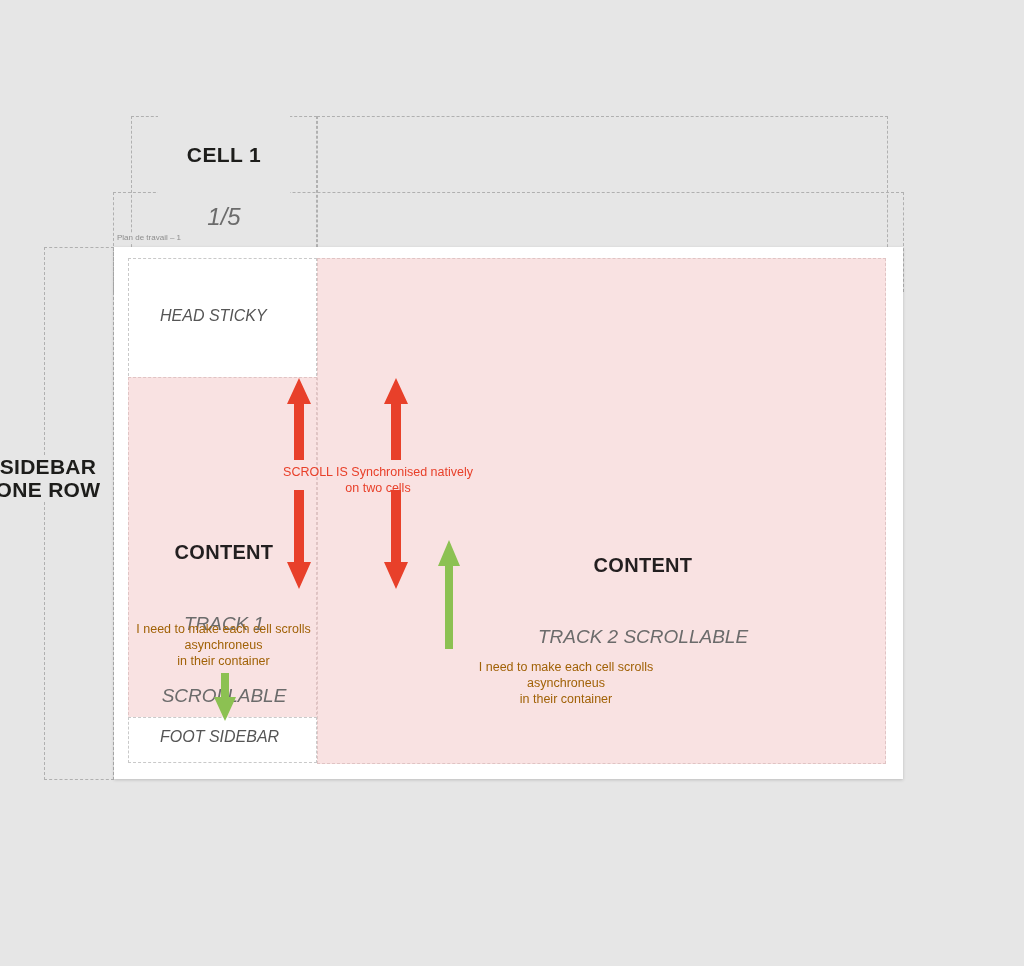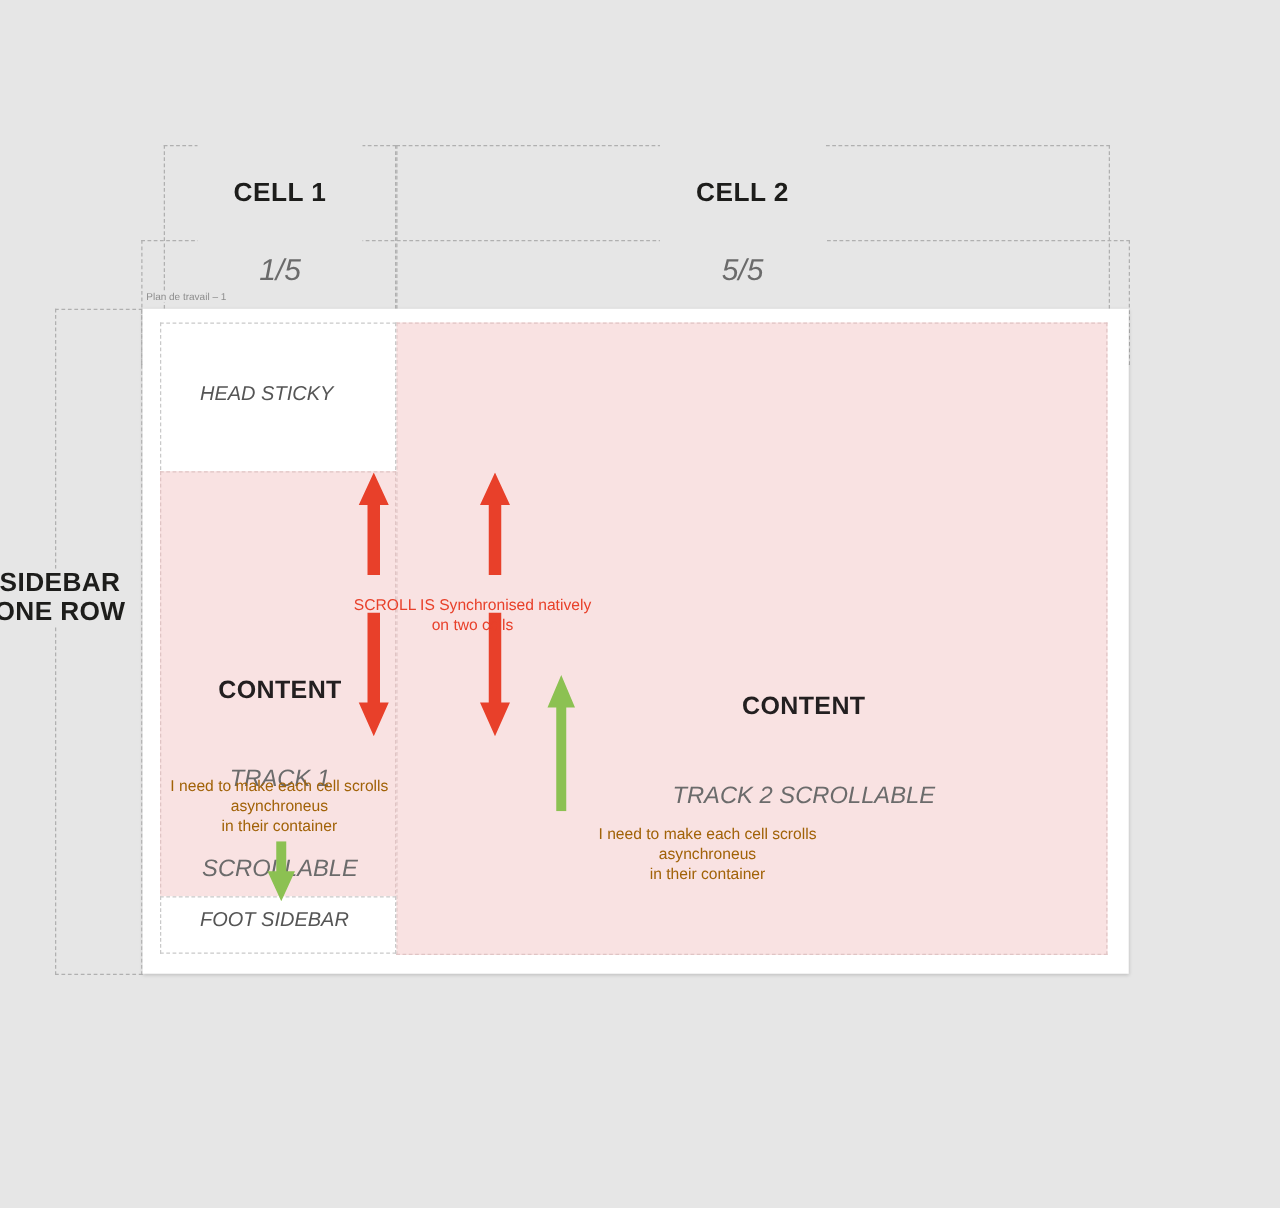--- a/index.html
+++ b/index.html
@@ -163,24 +163,20 @@
   <div class="guide" style="left:131px; top:116px; width:186px; height:136px;"></div>
   <div class="guide" style="left:317px; top:116px; width:571px; height:136px;"></div>
   <div class="guide" style="left:113px; top:192px; width:791px; height:100px;"></div>
   <div class="guide" style="left:44px; top:247px; width:70px; height:533px;"></div>
 
   <div class="anno" style="left:158px; top:106px; width:132px;">
     <span class="ttl">CELL 1</span>
     <span class="sub">1/5</span>
   </div>
 
-  <div class="anno" style="left:528px; top:106px; width:132px;">
-    <span class="ttl">CELL 2</span>
-    <span class="sub">5/5</span>
-  </div>
 
 
   <div id="sidebar-anno">
     <span>SIDEBAR</span>
     <span>ONE ROW</span>
   </div>
 
   <div id="artboard-label">Plan de travail – 1</div>
 
   <div id="artboard">
@@ -235,21 +231,21 @@
         <polygon points="13,0 25,26 18,26 18,82 8,82 8,26 1,26" fill="#e8402a"></polygon>
       </svg>
     </div>
 
     <div class="arrow" style="left:269px; top:243px; width:26px; height:99px;">
       <svg width="26" height="99" viewBox="0 0 26 99">
         <polygon points="13,99 25,72 18,72 18,0 8,0 8,72 1,72" fill="#e8402a"></polygon>
       </svg>
     </div>
 
-    <div class="note note-red" style="left:144px; top:217px; width:240px;margin-top:12px;">SCROLL IS Synchronised natively
+    <div class="note note-red" style="left:144px; top:217px; width:240px;">SCROLL IS Synchronised natively
 on two cells</div>
 
     <div class="arrow" style="left:99px; top:426px; width:24px; height:48px;">
       <svg width="24" height="48" viewBox="0 0 24 48">
         <polygon points="12,48 23,24 16,24 16,0 8,0 8,24 1,24" fill="#8cc152"></polygon>
       </svg>
     </div>
 
     <div class="arrow" style="left:323px; top:293px; width:24px; height:109px;">
       <svg width="24" height="109" viewBox="0 0 24 109">

